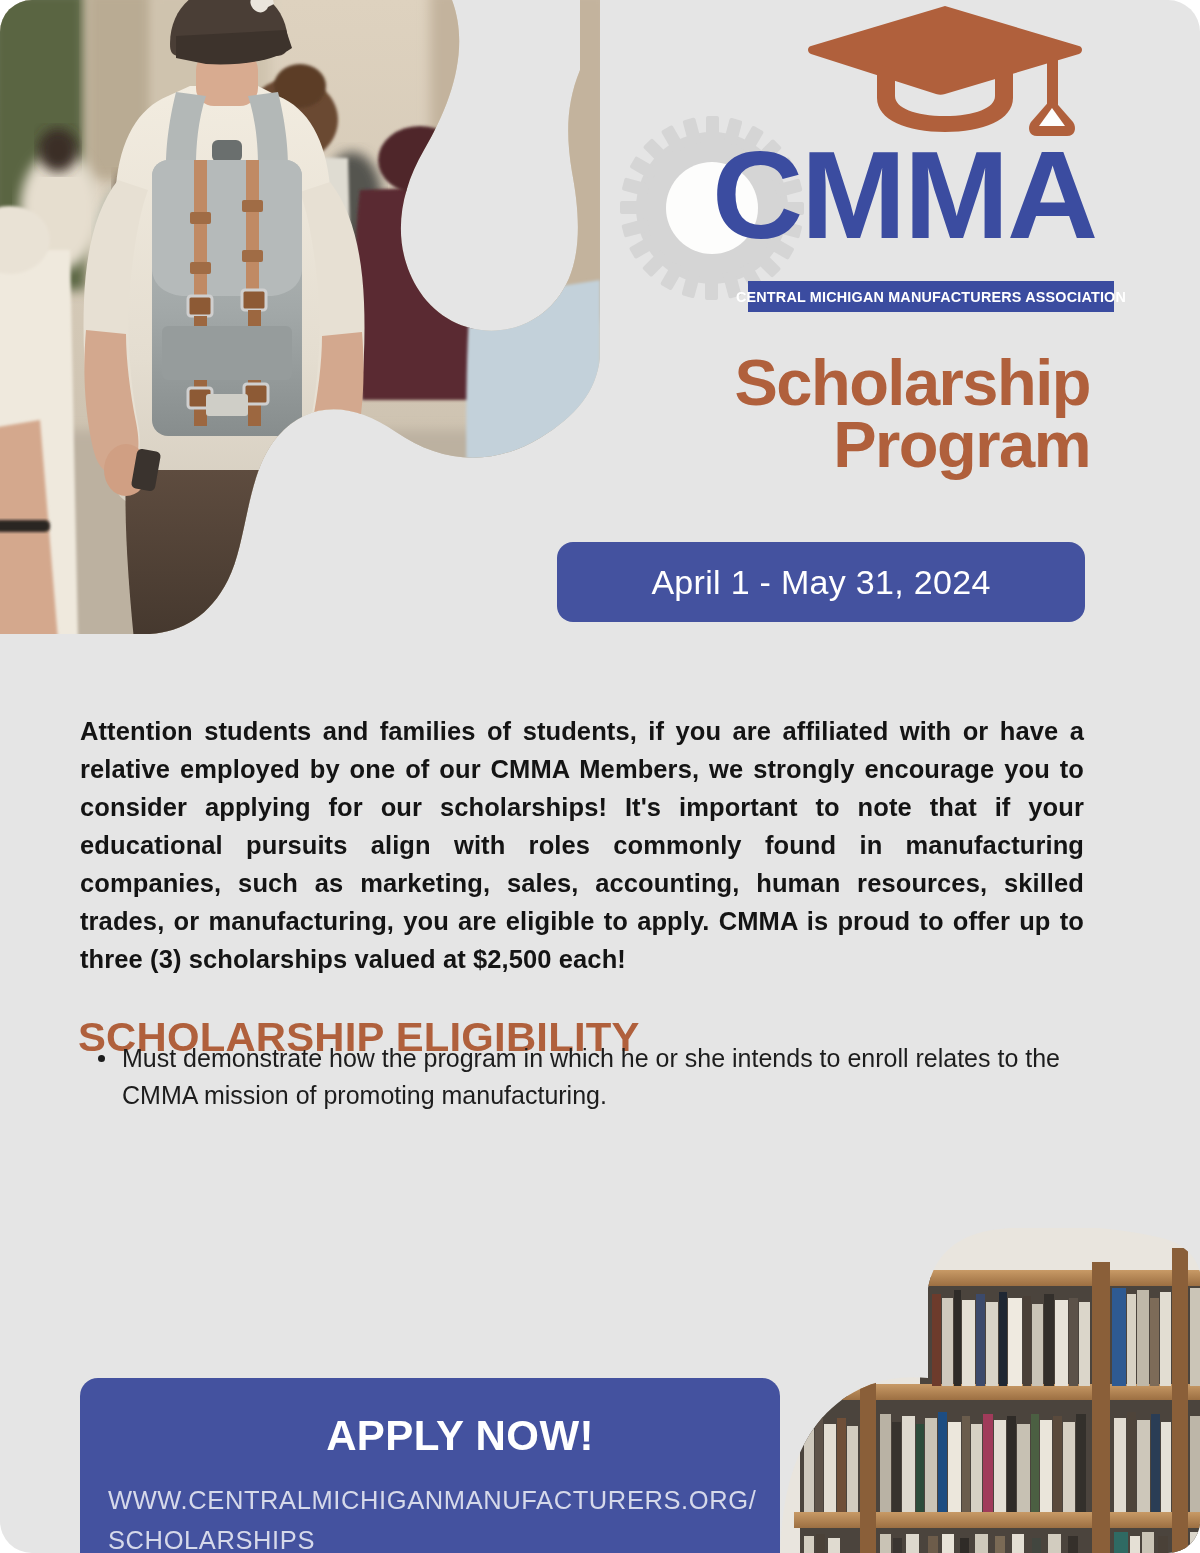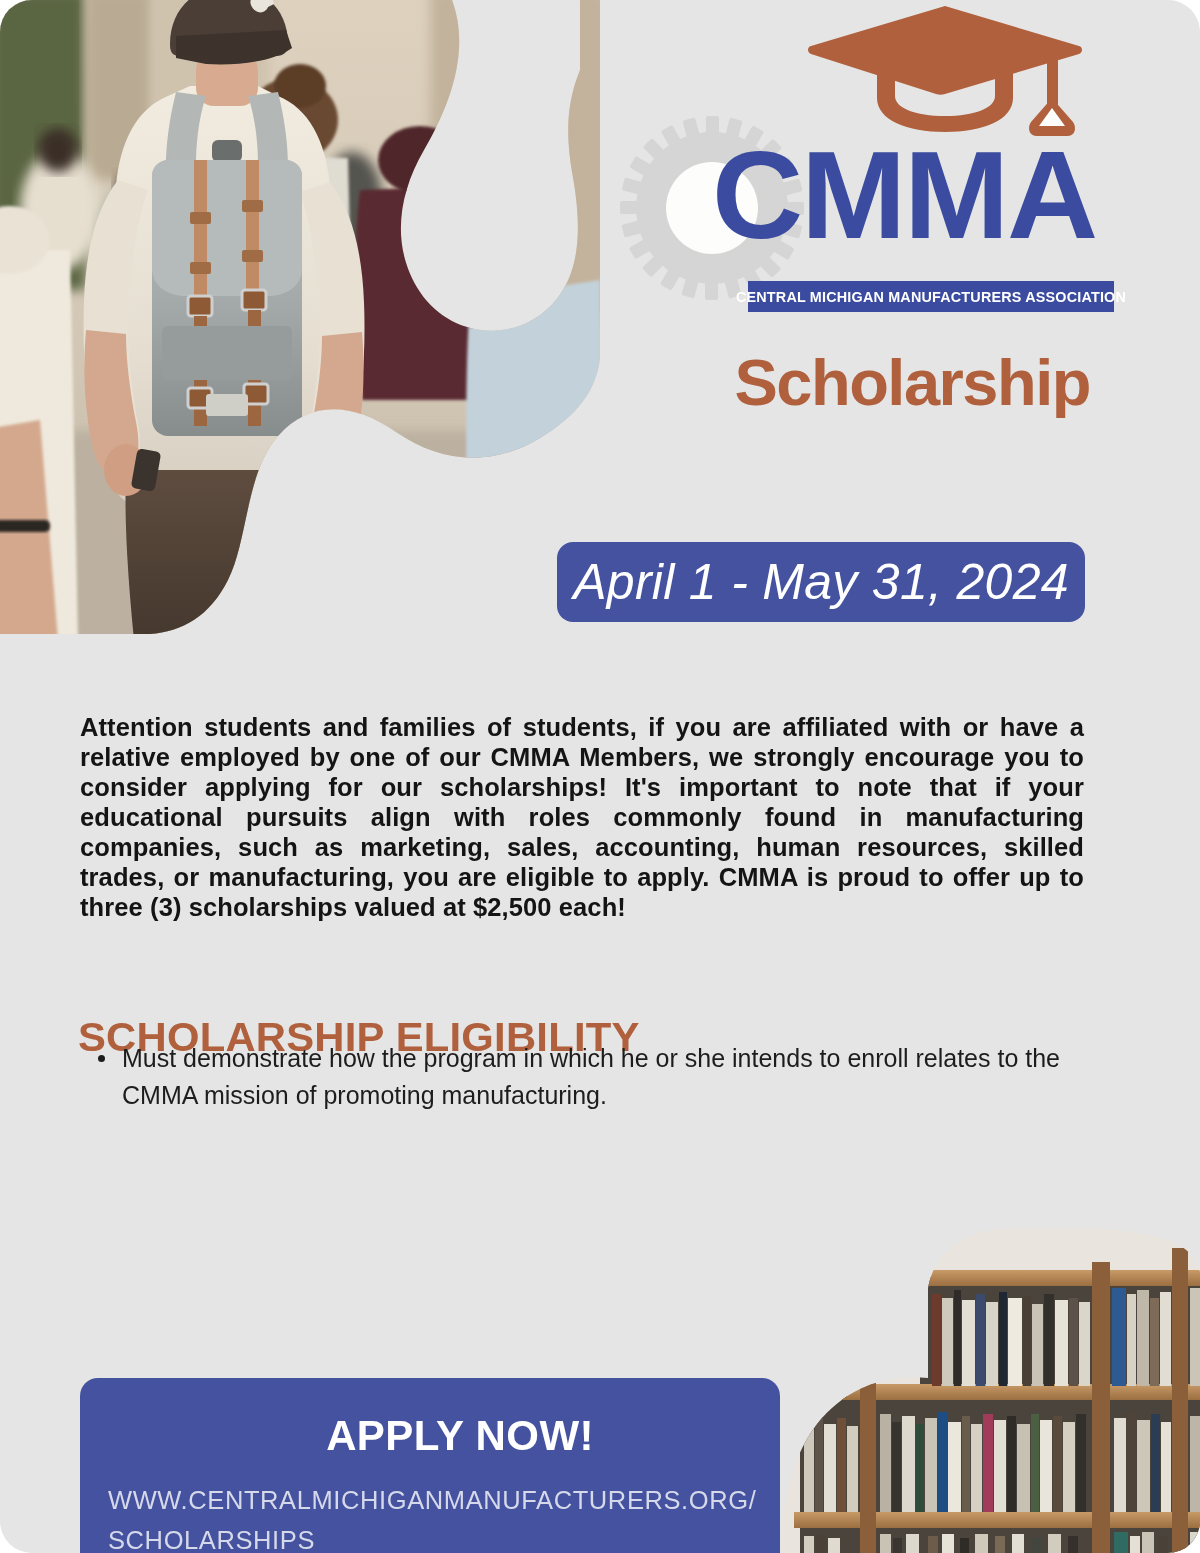--- a/index.html
+++ b/index.html
@@ -77,30 +77,30 @@
   }
   .title .l2 { display:block; }
 
   
   .date-pill {
     position:absolute; left:557px; top:542px; width:528px; height:80px;
     background:#44529F; border-radius:16px;
     display:flex; align-items:center; justify-content:center;
   }
   .date-pill span {
-    color:#ffffff; font-size:50px; font-weight:400; letter-spacing:.3px;font-style:italic;
+    color:#ffffff; font-size:34px; font-weight:400; letter-spacing:.3px;
   }
 
   
   .body-para {
     position:absolute; left:80px; top:686px; width:1004px;
     font-family: "Liberation Sans", sans-serif;
     font-weight:700;
     font-size:25.5px;
-    line-height:30px;
+    line-height:38px;
     color:#141414;
     text-align:justify;
     letter-spacing:.1px;
   }
 
   
   .elig-head {
     position:absolute; left:78px; top:980px;
     color:#B0603C; font-weight:700; font-size:41px; letter-spacing:.2px;
     transform: scaleX(1.02); transform-origin: left center;
@@ -341,20 +341,21 @@
       <circle cx="100" cy="100" r="46" fill="#fdfdfc"></circle>
     </svg>
     <div class="cmma-text">CMMA</div>
     <div class="cmma-bar">
       <span>CENTRAL MICHIGAN MANUFACTURERS ASSOCIATION</span>
     </div>
   </div>
 
   <div class="title">
     <span>Scholarship</span>
+    <span class="l2">Program</span>
   </div>
 
   <div class="date-pill">
     <span>April 1 - May 31, 2024</span>
   </div>
 
   <p class="body-para">Attention students and families of students, if you are affiliated with or have a relative employed by one of our CMMA Members, we strongly encourage you to consider applying for our scholarships! It's important to note that if your educational pursuits align with roles commonly found in manufacturing companies, such as marketing, sales, accounting, human resources, skilled trades, or manufacturing, you are eligible to apply. CMMA is proud to offer up to three (3) scholarships valued at $2,500 each!</p>
 
   <h2 class="elig-head">SCHOLARSHIP ELIGIBILITY</h2>
   <ul class="elig-list">

